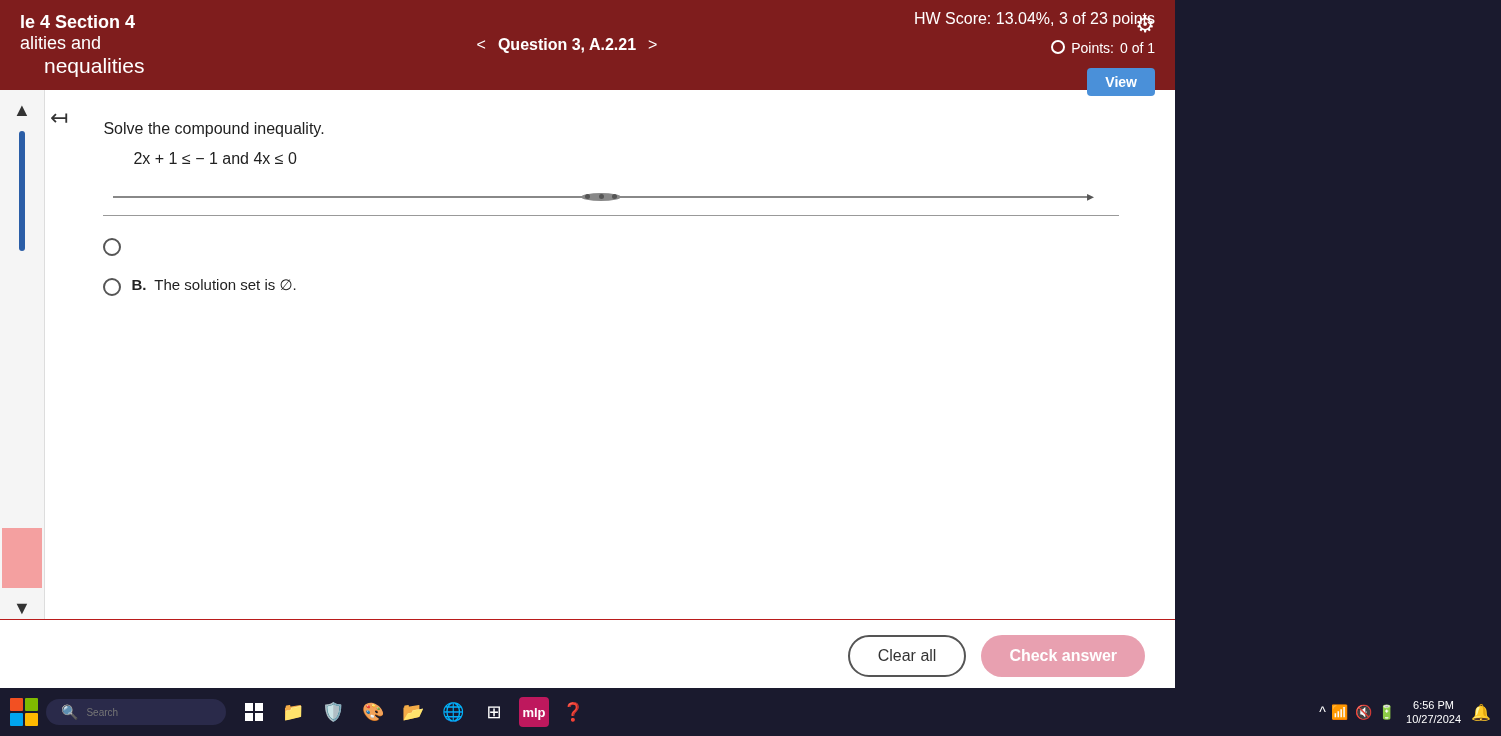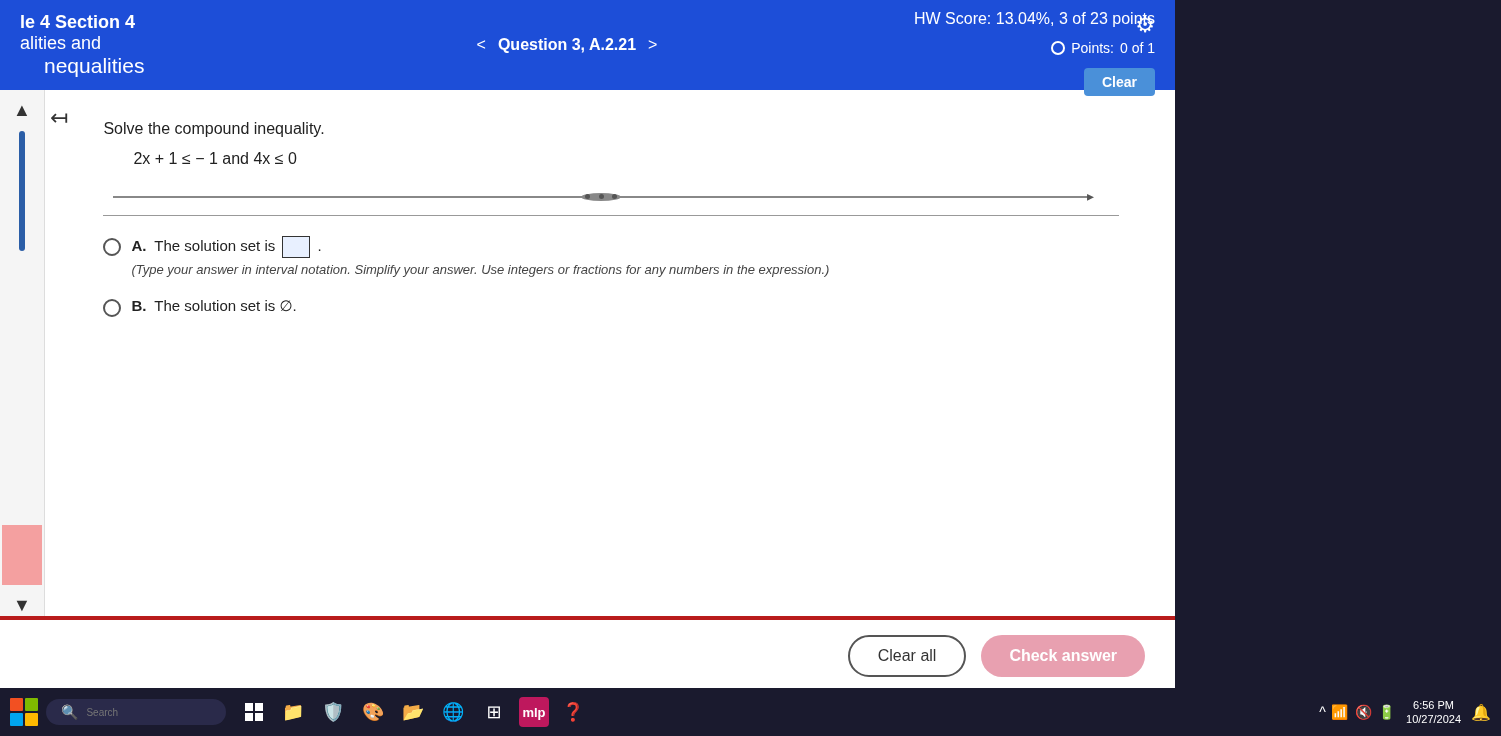--- a/index.html
+++ b/index.html
@@ -19,21 +19,21 @@
       background: #fff;
       position: absolute;
       top: 0;
       left: 0;
       display: flex;
       flex-direction: column;
     }
 
     
     .header {
-      background: #1d4ed8;
+      background: #7f1d1d;
       color: white;
       display: flex;
       align-items: center;
       padding: 10px 20px;
       height: 90px;
       flex-shrink: 0;
     }
 
     .header-left {
       flex: 0 0 200px;
@@ -78,21 +78,21 @@
     .header-right {
       display: flex;
       flex-direction: column;
       align-items: flex-end;
       gap: 12px;
       margin-top: 15px;
     }
 
     .points-row {
       display: flex;
-      align-items: center;
+      align-items: flex-start;
       gap: 6px;
       font-size: 14px;
     }
 
     .points-circle {
       width: 14px;
       height: 14px;
       border: 2px solid white;
       border-radius: 50%;
       display: inline-block;
@@ -297,21 +297,21 @@
       font-style: italic;
     }
 
     
     .action-bar {
       display: flex;
       align-items: center;
       justify-content: flex-end;
       padding: 15px 30px;
       gap: 15px;
-      border-top: 4px solid #b91c1c;
+      border-top: 1px solid #b91c1c;
       background: #fff;
       flex-shrink: 0;
     }
 
     .clear-all-btn {
       background: white;
       border: 2px solid #555;
       border-radius: 25px;
       padding: 10px 28px;
       font-size: 16px;
@@ -512,21 +512,21 @@
     <div class="header-right">
       <div>
         <span class="bold">HW Score:</span>
         <span>13.04%, 3 of 23 points</span>
       </div>
       <div class="points-row">
         <span class="points-circle"></span>
         <span>Points:</span>
         <span>0 of 1</span>
       </div>
-      <button class="save-btn">Clear</button>
+      <button class="save-btn">View</button>
     </div>
     <span class="gear-icon">⚙</span>
   </div>
 
   <div class="content-area">
 
     <div class="left-sidebar">
       <button class="sidebar-arrow-up">▲</button>
       <div class="sidebar-bar"></div>
       <div class="pink-block"></div>
@@ -546,27 +546,20 @@
               <div class="nl-dot"></div>
               <div class="nl-dot"></div>
             </div>
           </div>
           <span class="nl-arrow">▸</span>
         </div>
 
 
         <div class="choice-item">
           <div class="radio-btn"></div>
-          <div class="choice-content">
-            <span class="choice-letter">A.</span>
-            <span>The solution set is</span>
-            <span class="answer-box"></span>
-            <span>.</span>
-            <span class="choice-note">(Type your answer in interval notation. Simplify your answer. Use integers or fractions for any numbers in the expression.)</span>
-          </div>
         </div>
 
         <div class="choice-item">
           <div class="radio-btn"></div>
           <div class="choice-content">
             <span class="choice-letter">B.</span>
             <span>The solution set is ∅.</span>
           </div>
         </div>
       </div>

